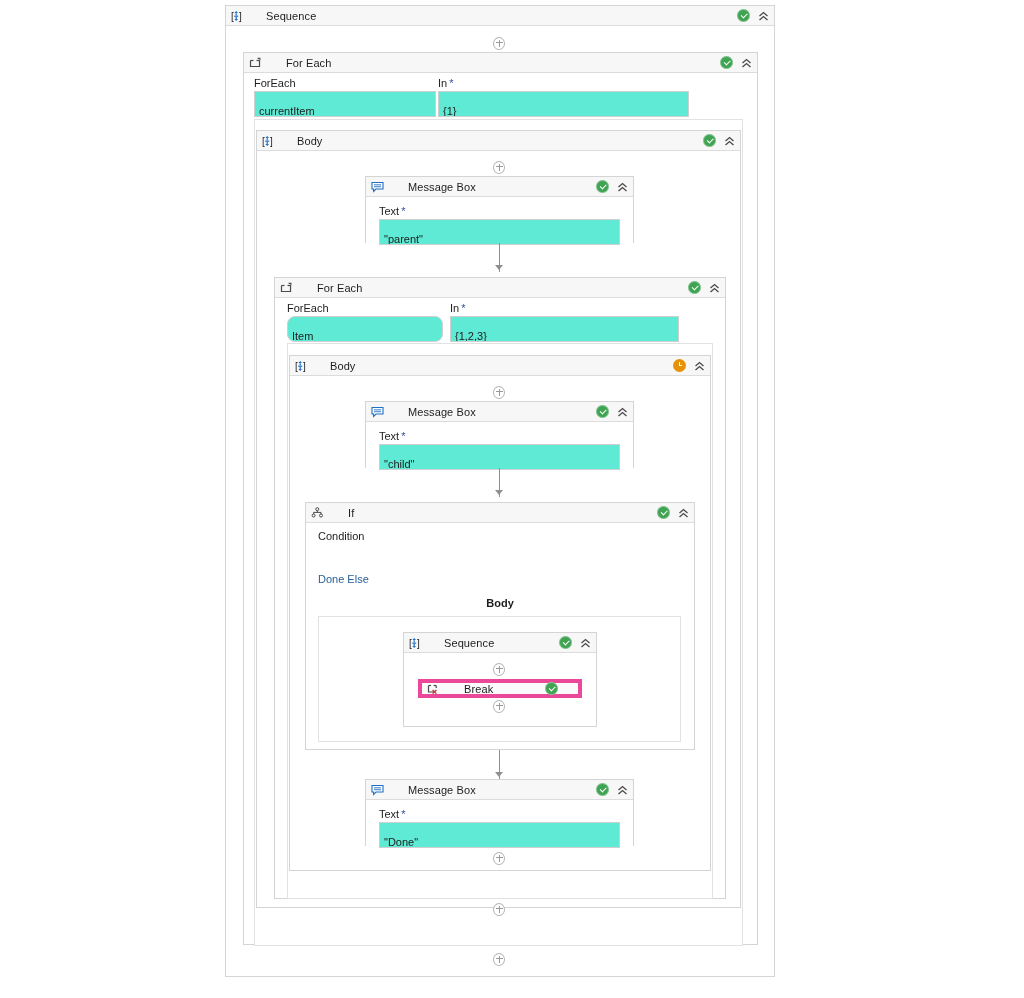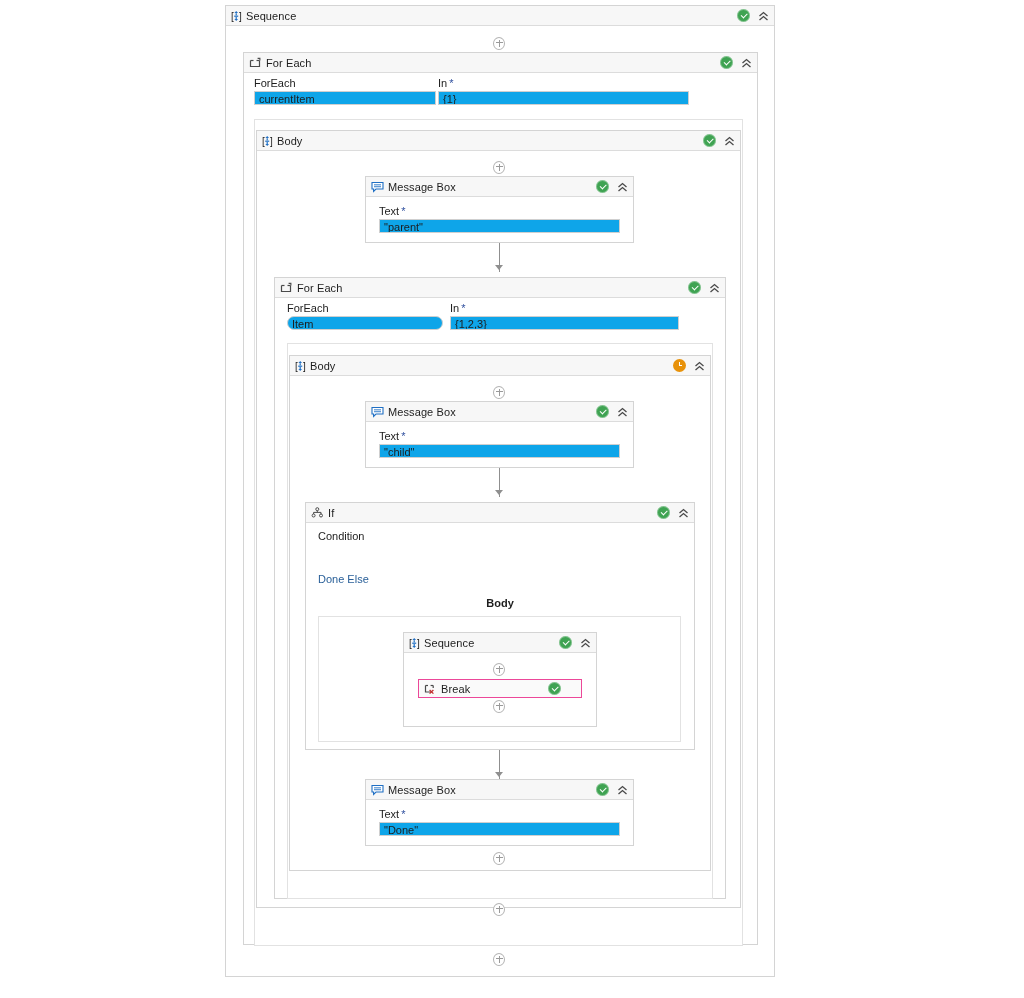--- a/index.html
+++ b/index.html
@@ -30,21 +30,21 @@
     align-items: center;
     height: 20px;
     padding: 0 4px 0 5px;
     background: #f7f7f7;
     border-bottom: 1px solid #dcdcdc;
     box-sizing: border-box;
   }
   .act-title {
     font-size: 11px;
     color: #1d1d1d;
-    margin-left: 4px;
+    margin-left: 24px;
     white-space: nowrap;
     letter-spacing: 0.1px;
   }
   .hdr-spacer { flex: 1 1 auto; }
 
   .act-body {
     background: #ffffff;
     position: relative;
   }
 
@@ -55,26 +55,26 @@
     margin-bottom: 2px;
     white-space: nowrap;
   }
   .req-star {
     color: #2f4f9e;
     font-size: 11px;
     margin-left: 2px;
   }
   .expr-input {
     border: 1px solid #cfcfcf;
-    background: #0ea5e9;
+    background: #5eead4;
     height: 14px;
     line-height: 15px;
     font-size: 11px;
     color: #1d1d1d;
-    padding: 0 4px;
+    padding: 12px 4px;
     box-sizing: border-box;
     overflow: hidden;
     white-space: nowrap;
   }
 
   
   .icn { display: inline-block; line-height: 0; flex: 0 0 auto; }
 
   .ok-badge {
     width: 13px; height: 13px; border-radius: 50%;
@@ -448,21 +448,21 @@
           <polyline points="2.5,10 6.5,6.5 10.5,10" fill="none" stroke="#4a4a4a" stroke-width="1.3"></polyline>
         </svg>
       </span>
     </div>
   </div>
 
   <div class="plus-wrap abs" style="left:493px; top:663px; width:12px; height:12px;">
     <span class="plus-node"></span>
   </div>
 
-  <div class="abs" style="left:418px; top:679px; width:164px; height:19px; background:#fafafa; border:1px solid #ec4899; box-sizing:border-box; display:flex; align-items:center; padding:0 20px 0 5px;">
+  <div class="abs" style="left:418px; top:679px; width:164px; height:19px; background:#fafafa; border:4px solid #ec4899; box-sizing:border-box; display:flex; align-items:center; padding:0 20px 0 5px;">
     <span class="icn">
       <svg width="13" height="12" viewBox="0 0 13 12">
         <path d="M1.5,2.5 L1.5,9 L7,9" fill="none" stroke="#4a4a4a" stroke-width="1.2"></path>
         <path d="M1.5,2.5 L4,2.5" fill="none" stroke="#4a4a4a" stroke-width="1.2"></path>
         <path d="M6.6,2.5 L9.2,2.5" fill="none" stroke="#4a4a4a" stroke-width="1.2"></path>
         <path d="M9.2,2.5 L9.2,5" fill="none" stroke="#4a4a4a" stroke-width="1.2"></path>
         <path d="M5.6,7 L9.4,10.6 M9.4,7 L5.6,10.6" stroke="#c32b2b" stroke-width="1.3"></path>
       </svg>
     </span>
     <span class="act-title">Break</span>

